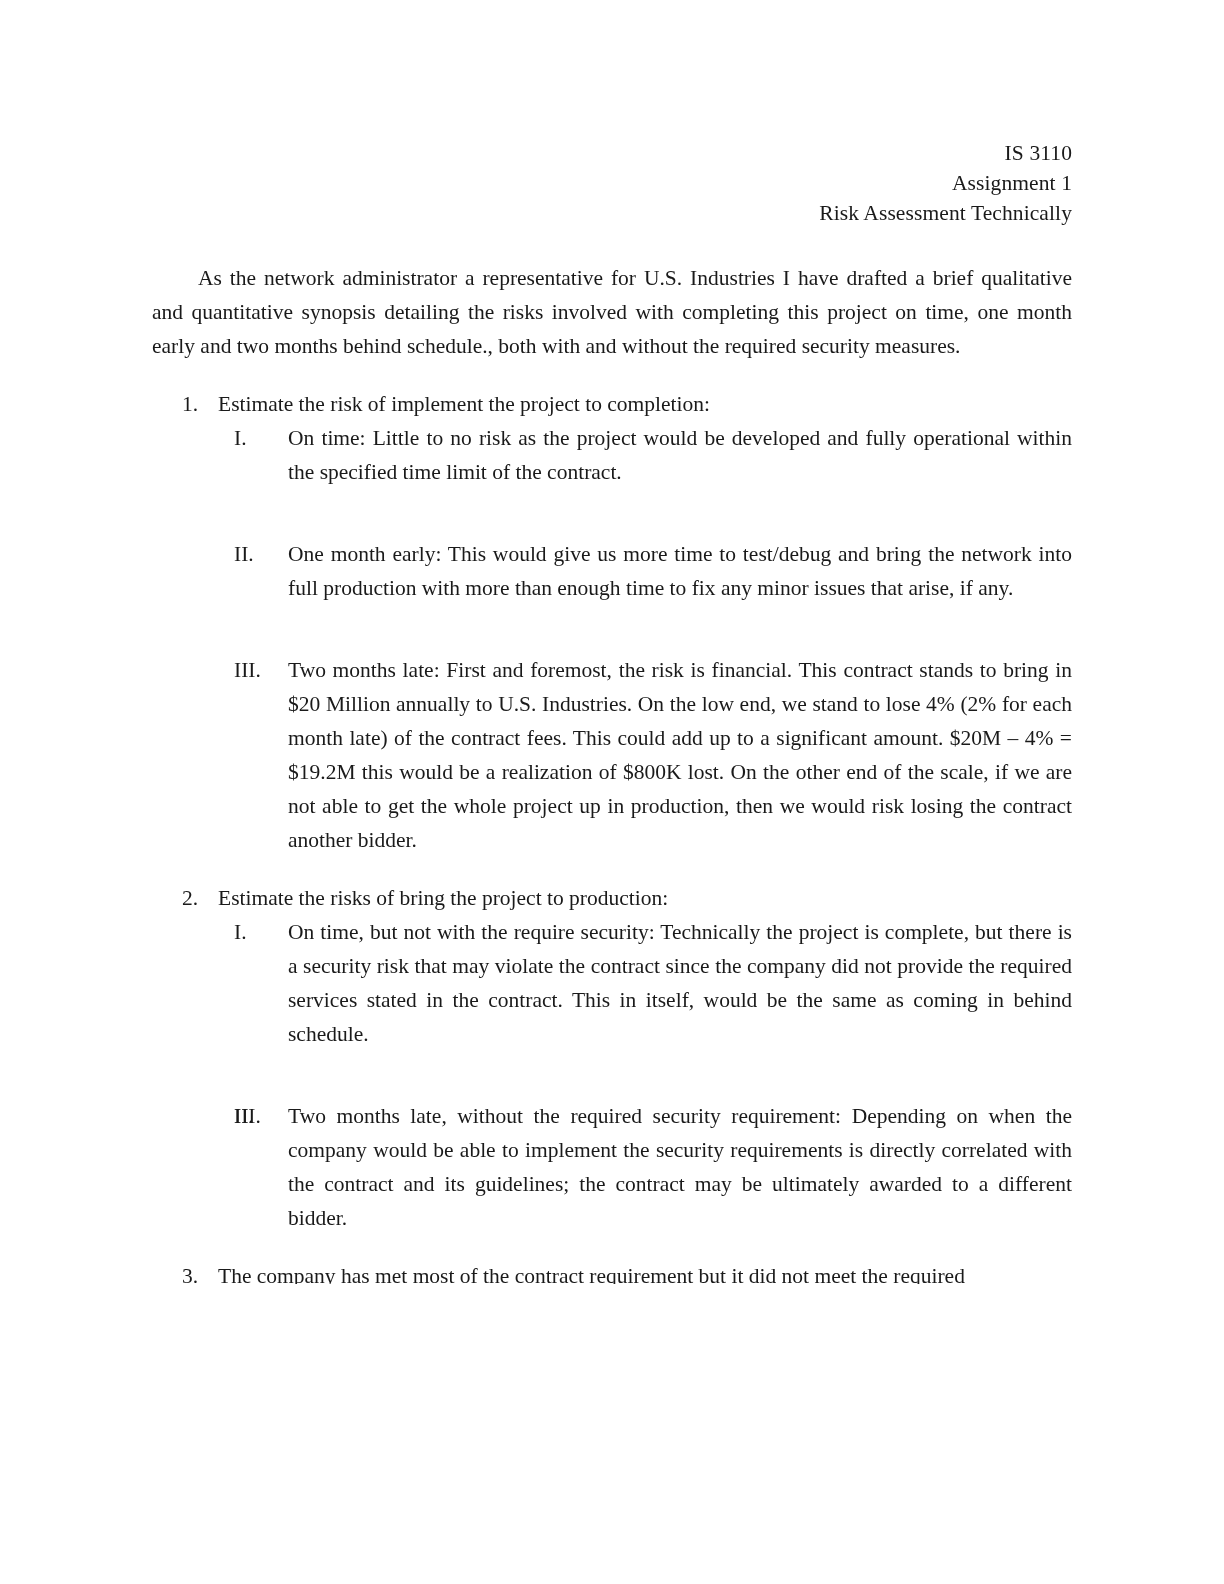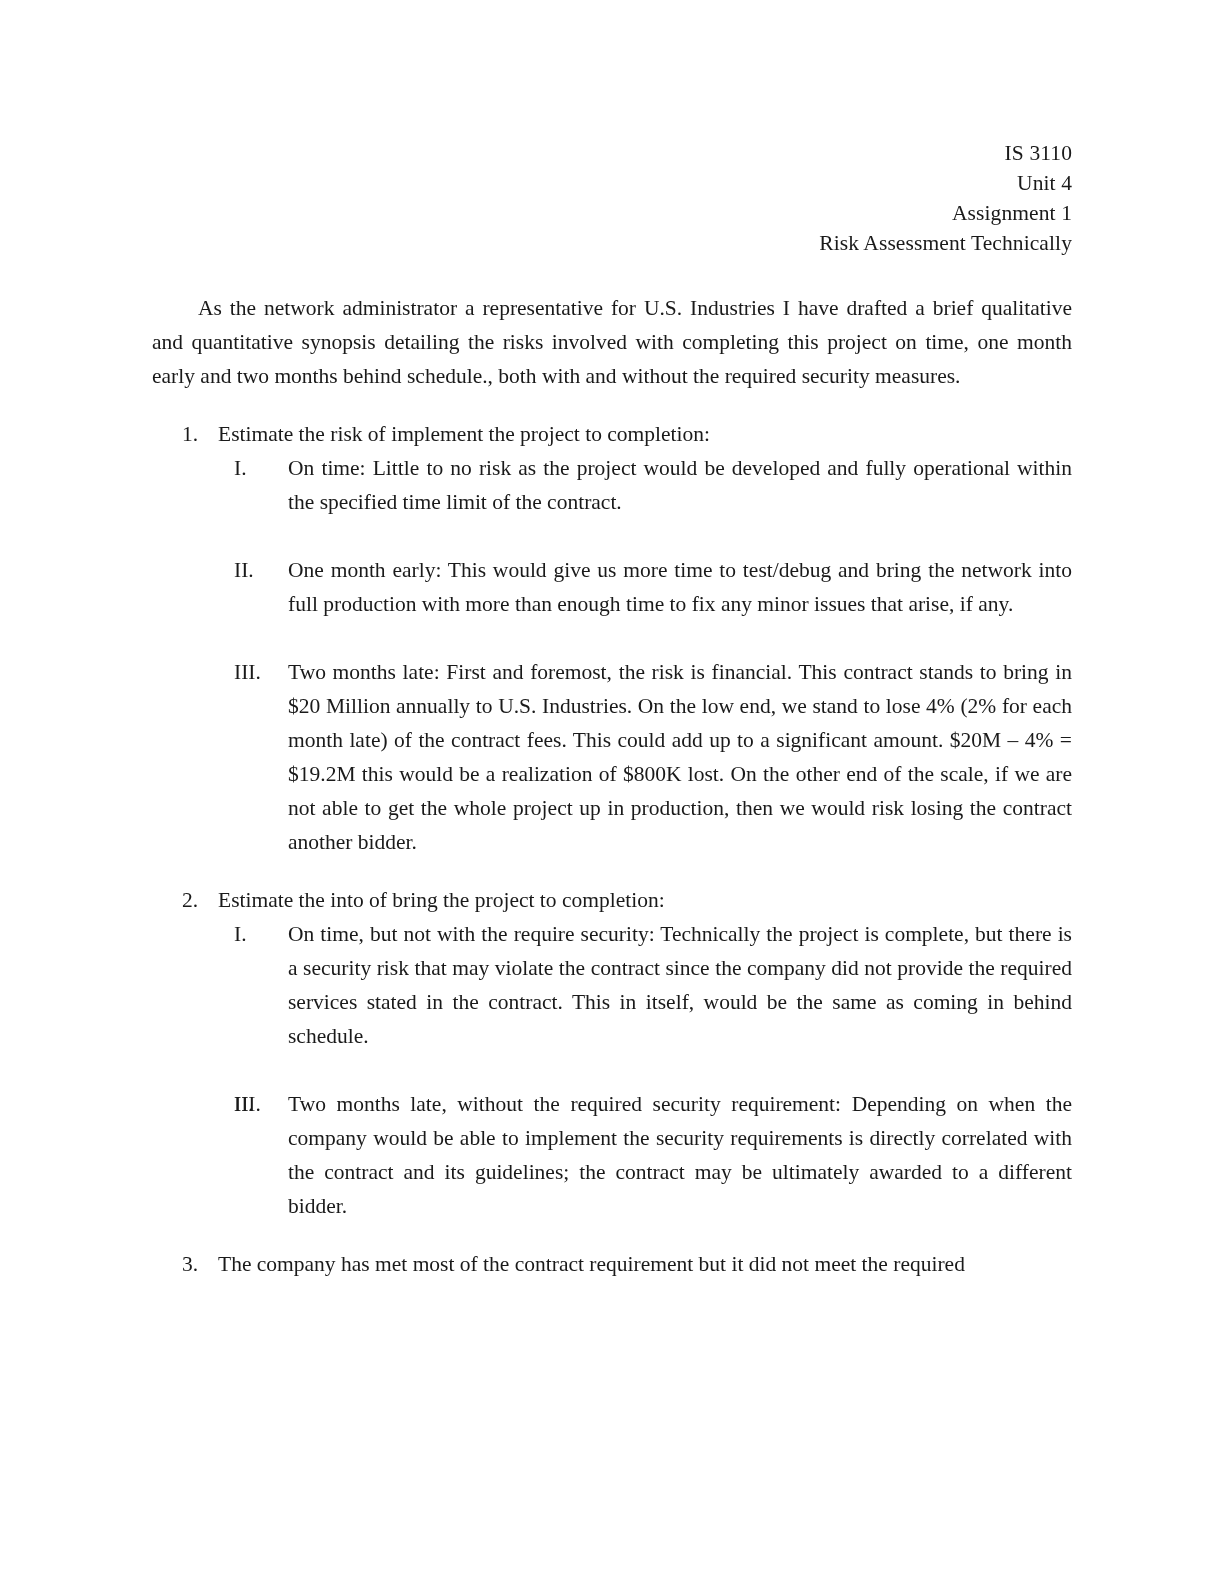--- a/index.html
+++ b/index.html
@@ -86,21 +86,21 @@
   .roman-item {
     position: relative;
     padding-left: 136px;
     font-size: 21.5px;
     line-height: 34px;
     text-align: justify;
     text-justify: inter-word;
     margin-top: 0;
   }
   .roman-item + .roman-item {
-    margin-top: 34px;
+    margin-top: 48px;
   }
   .roman-marker {
     position: absolute;
     left: 82px;
     top: 0;
     width: 46px;
     text-align: left;
     font-size: 21.5px;
     line-height: 34px;
   }
@@ -113,21 +113,20 @@
   }
 </style>
 </head>
 <body>
 
 <div class="page">
   <div class="content">
 
     <div class="doc-header">
       <span class="hline">IS 3110</span>
-      <span class="hline">Unit 4</span>
       <span class="hline">Assignment 1</span>
       <span class="hline">Risk Assessment Technically</span>
     </div>
 
     <p class="intro">As the network administrator a representative for U.S. Industries I have drafted a brief qualitative and quantitative synopsis detailing the risks involved with completing this project on time, one month early and two months behind schedule., both with and without the required security measures.</p>
 
     <ol class="num-list">
 
       <li class="num-item">
         <div class="num-head">
@@ -146,21 +145,21 @@
           <li class="roman-item">
             <span class="roman-marker">III.</span>
             <p>Two months late: First and foremost, the risk is financial.  This contract stands to bring in $20 Million annually to U.S. Industries.  On the low end, we stand to lose 4% (2% for each month late) of the contract fees.  This could add up to a significant amount.  $20M – 4% = $19.2M this would be a realization of $800K lost. On the other end of the scale, if we are not able to get the whole project up in production, then we would risk losing the contract another bidder.</p>
           </li>
         </ol>
       </li>
 
       <li class="num-item">
         <div class="num-head">
           <span class="num-marker">2.</span>
-          <span>Estimate the into of bring the project to completion:</span>
+          <span>Estimate the risks of bring the project to production:</span>
         </div>
         <ol class="roman-list">
           <li class="roman-item">
             <span class="roman-marker">I.</span>
             <p>On time, but not with the require security:  Technically the project is complete, but there is a security risk that may violate the contract since the company did not provide the required services stated in the contract.  This in itself, would be the same as coming in behind schedule.</p>
           </li>
           <li class="roman-item">
             <span class="roman-marker">II.</span>
           </li>
           <li class="roman-item">

